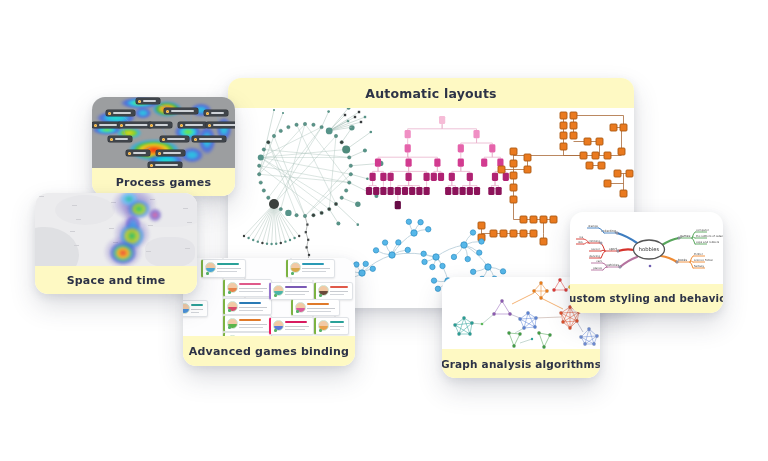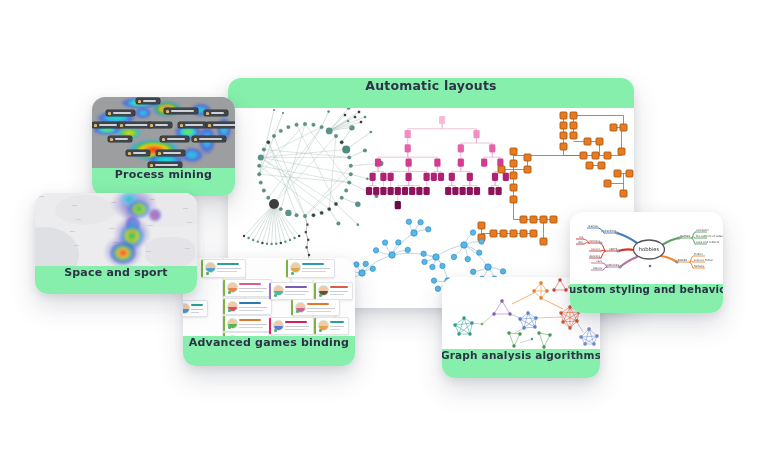--- a/index.html
+++ b/index.html
@@ -1,20 +1,20 @@
 <!DOCTYPE html>
 <html><head>
 <meta charset="utf-8">
 <style>
   html,body{margin:0;padding:0;background:#fff}
   .stage{position:relative;width:768px;height:461px;background:#fff;overflow:hidden;
          font-family:"DejaVu Sans","Liberation Sans",sans-serif}
   .card{position:absolute;background:#fff;border-radius:13px;overflow:hidden;
         box-shadow:0 12px 26px rgba(45,55,80,.17),0 3px 8px rgba(45,55,80,.10)}
-  .card-head,.card-foot{background:#86efac;display:flex;justify-content:center}
+  .card-head,.card-foot{background:#fef9c3;display:flex;align-items:center;justify-content:center}
   .card-foot{position:absolute;left:0;right:0;bottom:0}
   .ttl{font-weight:bold;color:#2d3347;letter-spacing:.2px;white-space:nowrap}
 
   .c-auto{left:228px;top:78px;width:406px;height:230px;z-index:1}
   .c-auto .card-head{height:30px}
   .c-auto .ttl{font-size:12.5px}
   .al-body{position:absolute;left:0;top:30px;right:0;bottom:0;background:#fff}
 
   .c-proc{left:92px;top:97px;width:143px;height:99px;z-index:3}
   .c-space{left:35px;top:193px;width:162px;height:101px;z-index:4}
@@ -476,21 +476,21 @@
           <div class="pd"></div>
           <div class="pb" style="width: 13px;"></div>
         </div><div class="pp" style="left: 64px; top: 53px; width: 29px;">
           <div class="pd"></div>
           <div class="pb" style="width: 18px;"></div>
         </div><div class="pp" style="left: 56px; top: 65px; width: 34px;">
           <div class="pd"></div>
           <div class="pb" style="width: 23px;"></div>
         </div></div>
     <footer class="card-foot">
-      <span class="ttl">Process mining</span>
+      <span class="ttl">Process games</span>
     </footer>
   </section>
 
   <section class="card c-space">
     <div class="sp" id="sp-canvas">
         <div class="mp" style="left: -18px; top: 34px; width: 62px; height: 52px; background: rgb(223, 224, 227); border-radius: 45% 60% 50% 50%;"></div>
         <div class="mp" style="right: -12px; top: -10px; width: 86px; height: 44px; background: rgb(233, 233, 236); border-radius: 40%;"></div>
         <div class="mp" style="left: 20px; top: 2px; width: 60px; height: 30px; background: rgb(231, 231, 234); border-radius: 50%;"></div>
         <div class="mp" style="left: 110px; top: 44px; width: 50px; height: 30px; background: rgb(228, 228, 232); border-radius: 40%;"></div>
         <div class="mp" style="left: 4px; top: 3px; width: 5px; height: 1px; background: rgb(207, 207, 212);"></div>
@@ -513,21 +513,21 @@
         <div class="hb" style="left: 68px; top: 42px; width: 40px; height: 34px; background: radial-gradient(closest-side, rgba(90, 70, 190, 0.55) 0%, rgba(90, 70, 190, 0.35) 55%, transparent 100%);"></div>
         <div class="hb" style="left: 112px; top: 14px; width: 16px; height: 16px; background: radial-gradient(closest-side, rgba(90, 70, 190, 0.55) 0%, rgba(90, 70, 190, 0.35) 55%, transparent 100%);"></div>
         <div class="hb" style="left: 84px; top: -2px; width: 20px; height: 16px; background: radial-gradient(closest-side, rgba(24, 200, 160, 0.847) 0%, rgba(96, 200, 255, 0.69) 55%, transparent 100%);"></div>
         <div class="hb" style="left: 92px; top: 6px; width: 24px; height: 20px; background: radial-gradient(closest-side, rgba(32, 200, 96, 0.847) 0%, rgba(160, 224, 0, 0.72) 40%, rgba(48, 144, 232, 0.565) 70%, transparent 100%);"></div>
         <div class="hb" style="left: 90px; top: 22px; width: 16px; height: 18px; background: radial-gradient(closest-side, rgba(48, 144, 232, 0.69) 20%, rgba(96, 80, 216, 0.565) 70%, transparent 100%);"></div>
         <div class="hb" style="left: 84px; top: 30px; width: 26px; height: 26px; background: radial-gradient(closest-side, rgba(32, 200, 96, 0.88) 0%, rgba(200, 224, 0, 0.753) 42%, rgba(48, 160, 232, 0.627) 72%, transparent 100%);"></div>
         <div class="hb" style="left: 74px; top: 48px; width: 28px; height: 24px; background: radial-gradient(closest-side, rgba(255, 64, 32, 0.847) 0%, rgba(255, 192, 0, 0.784) 36%, rgba(48, 192, 128, 0.69) 58%, rgba(56, 96, 216, 0.565) 78%, transparent 100%);"></div>
         <div class="hb" style="left: 114px; top: 16px; width: 12px; height: 12px; background: radial-gradient(closest-side, rgba(224, 96, 160, 0.72) 10%, rgba(128, 96, 208, 0.565) 65%, transparent 100%);"></div>
       </div>
     <footer class="card-foot">
-      <span class="ttl">Space and sport</span>
+      <span class="ttl">Space and time</span>
     </footer>
   </section>
 
   <section class="card c-adv">
     <div class="ad" id="ad-canvas">
         <svg width="172" height="78" style="position: absolute; left: 0px; top: 0px;">
           <path d="M40,0 V78" stroke="#cdd0d5" stroke-width="0.7" fill="none"></path>
           <path d="M62,8 V78" stroke="#cdd0d5" stroke-width="0.7" fill="none"></path>
           <path d="M108,0 V30" stroke="#cdd0d5" stroke-width="0.7" fill="none"></path>
           <path d="M130,22 V70" stroke="#cdd0d5" stroke-width="0.7" fill="none"></path>

